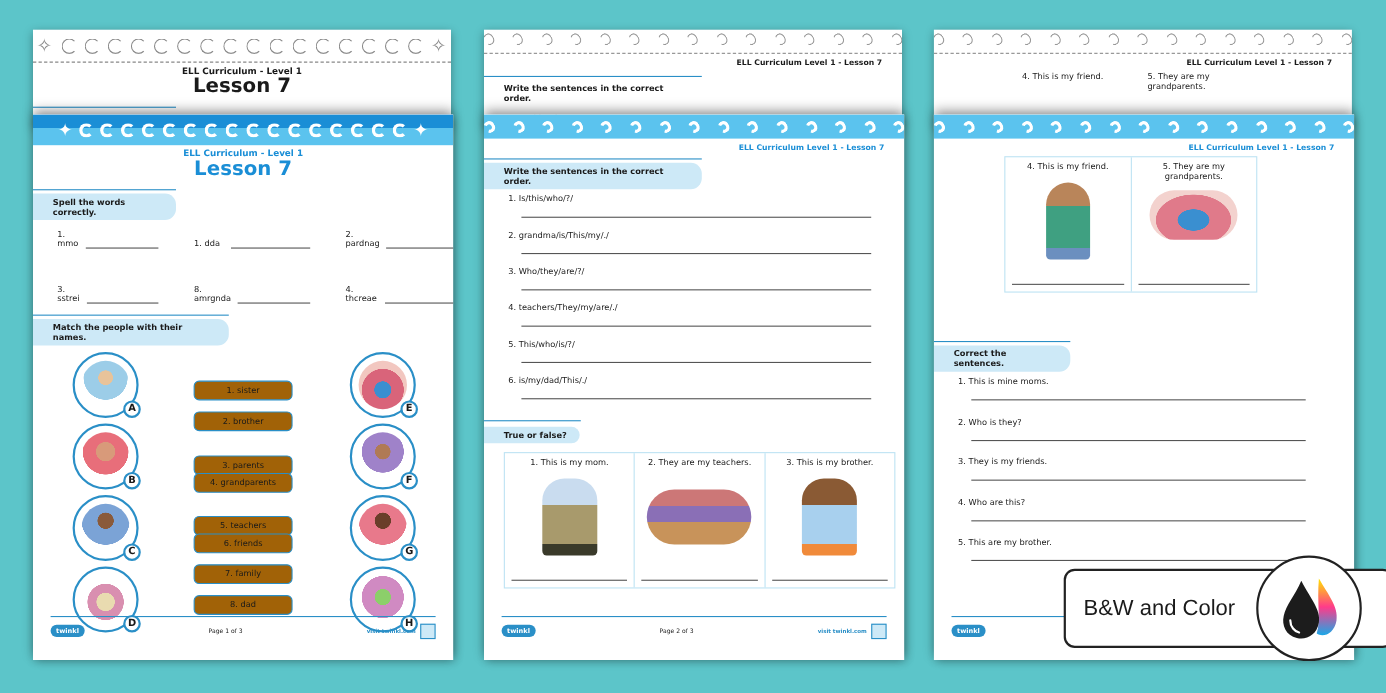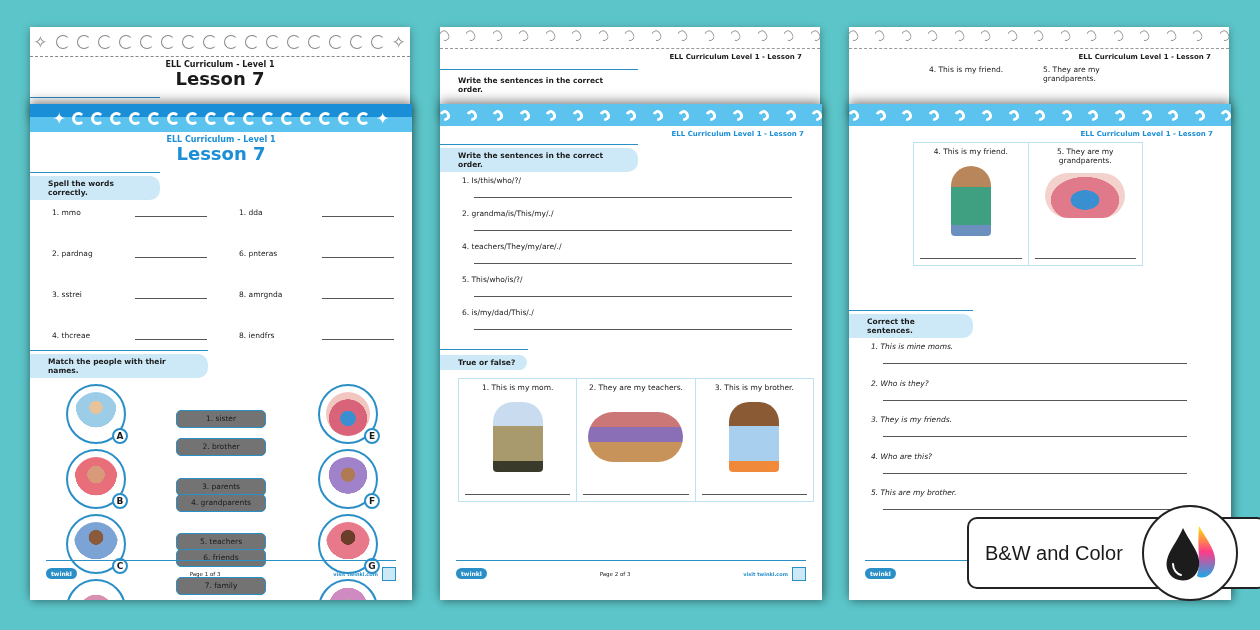--- a/index.html
+++ b/index.html
@@ -45,56 +45,56 @@
   .hdr-right { text-align:right; font-size: 7px; font-weight:bold; padding: 4px 18px 0 0; }
 
   .sec-head {
     margin-top: 8px; width: 130px; border-top: 1.5px solid #2a8fc7;
     position: relative;
   }
   .sec-head .pill {
     display:inline-block; background: #cde9f7; font-size: 7.5px; font-weight:bold;
     padding: 3px 12px 3px 18px; border-radius: 0 10px 10px 0; margin-top: 3px;
   }
-  .spell { display:grid; grid-template-columns: 1fr 1fr; row-gap: 5px; column-gap: 10px; padding: 8px 18px 0 22px; font-size: 7.5px; gap: 32px; }
+  .spell { display:grid; grid-template-columns: 1fr 1fr 1fr 1fr; row-gap: 5px; column-gap: 10px; padding: 8px 18px 0 22px; font-size: 7.5px; gap: 32px; }
   .spell .row { display:flex; justify-content: space-between; align-items:flex-end; }
   .spell .line { width: 72px; border-bottom: 1px solid #555; height: 8px; }
 
   .match { position: relative; height: 265px; }
   .circ {
     position:absolute; width: 60px; height: 60px; border-radius: 50%;
     border: 2px solid #2a8fc7; background: #fff; overflow: visible;
   }
   .circ .fig { position:absolute; inset: 6px; border-radius:50%; background: radial-gradient(circle at 50% 35%, #e8c39a 0 18%, #9ccde8 19% 55%, #fff 56%); }
   .circ .lbl {
     position:absolute; right: -4px; bottom: -2px; width: 16px; height: 16px; border-radius:50%;
     background:#fff; border: 2px solid #2a8fc7; font-size: 9px; font-weight:bold; text-align:center; line-height: 12px;
   }
   .word-box {
     position:absolute; left: 146px; width: 90px; height: 18px; border: 1.5px solid #2a8fc7; border-radius: 5px;
-    background:#737373; font-size: 7.5px; text-align:center; line-height: 15px;
+    background:#a16207; font-size: 7.5px; text-align:center; line-height: 15px;
   }
   .footer { position:absolute; left: 16px; right: 16px; bottom: 18px; border-top: 1.5px solid #2a8fc7; height: 22px; display:flex; align-items:center; justify-content:space-between; padding-top: 4px; }
   .twinkl { background:#2a8fc7; color:#fff; font-size: 6px; font-weight:bold; border-radius: 8px; padding: 2px 5px; }
   .page-no { font-size: 5.5px; }
   .foot-right { display:flex; align-items:center; gap:4px; font-size: 5px; color:#2a8fc7; font-weight:bold; }
   .badge { width: 14px; height: 14px; border: 1px solid #2a8fc7; background:#cde9f7; }
 
   .order-list { padding: 4px 30px 0 22px; font-size: 7.5px; }
   .order-list .item { height: 33px; }
   .order-list .item .line { margin: 12px 0 0 12px; border-bottom: 1px solid #555; }
 
   .tf-grid { display:flex; margin: 8px 8px 0 18px; border: 1px solid #bde3f3; }
   .tf-cell { flex: 1; height: 122px; border-right: 1px solid #bde3f3; text-align:center; font-size: 7.5px; padding-top: 4px; position:relative; }
   .tf-cell:last-child { border-right: none; }
   .tf-cell .pic { width: 50px; height: 70px; margin: 10px auto 0; border-radius: 20px 20px 4px 4px; }
   .tf-cell .wide { width: 95px; height: 50px; margin-top: 20px; border-radius: 30px; }
   .tf-cell .line { position:absolute; left: 6px; right: 6px; bottom: 6px; border-bottom: 1px solid #555; }
 
-  .correct-list { padding: 4px 44px 0 22px; font-size: 7.5px; font-style: italic; }
+  .correct-list { padding: 4px 44px 0 22px; font-size: 7.5px; }
   .correct-list .item { height: 36.5px; }
   .correct-list .item .line { margin: 12px 0 0 12px; border-bottom: 1px solid #555; }
 
   .bw-pill {
     position:absolute; left: 967px; top: 517px; width: 300px; height: 72px; background:#fff;
     border: 2px solid #222; border-radius: 10px; display:flex; align-items:center; padding-left: 16px;
     font-size: 20px; font-family: "Liberation Sans", sans-serif;
   }
   .ink-circle {
     position:absolute; left: 1142px; top: 505px; width: 96px; height: 96px; border-radius:50%;
@@ -286,20 +286,21 @@
       <span></span>
       <span></span>
       <span></span>
       <span></span>
     </div>
   <div class="hdr-right blue">ELL Curriculum Level 1 - Lesson 7</div>
   <div class="sec-head" style="width:198px; margin-top:6px"><span class="pill">Write the sentences in the correct order.</span></div>
   <div class="order-list">
     <div class="item"><span>1.  Is/this/who/?/</span><div class="line"></div></div>
     <div class="item"><span>2.  grandma/is/This/my/./</span><div class="line"></div></div>
+    <div class="item"><span>3.  Who/they/are/?/</span><div class="line"></div></div>
     <div class="item"><span>4.  teachers/They/my/are/./</span><div class="line"></div></div>
     <div class="item"><span>5.  This/who/is/?/</span><div class="line"></div></div>
     <div class="item"><span>6.  is/my/dad/This/./</span><div class="line"></div></div>
   </div>
   <div class="sec-head" style="width:88px; margin-top:8px"><span class="pill">True or false?</span></div>
   <div class="tf-grid">
     <div class="tf-cell"><span>1. This is my mom.</span><div class="pic" style="background: linear-gradient(180deg,#c9dcef 0 35%, #a89a6c 35% 85%, #3a3a2a 85%)"></div><div class="line"></div></div>
     <div class="tf-cell"><span>2. They are my teachers.</span><div class="pic wide" style="background: linear-gradient(180deg,#c77 0 30%, #8a6fb6 30% 60%, #c8935a 60%)"></div><div class="line"></div></div>
     <div class="tf-cell"><span>3. This is my brother.</span><div class="pic" style="background: linear-gradient(180deg,#8a5a34 0 35%, #a8d0ee 35% 85%, #f08a3a 85%)"></div><div class="line"></div></div>
   </div>

